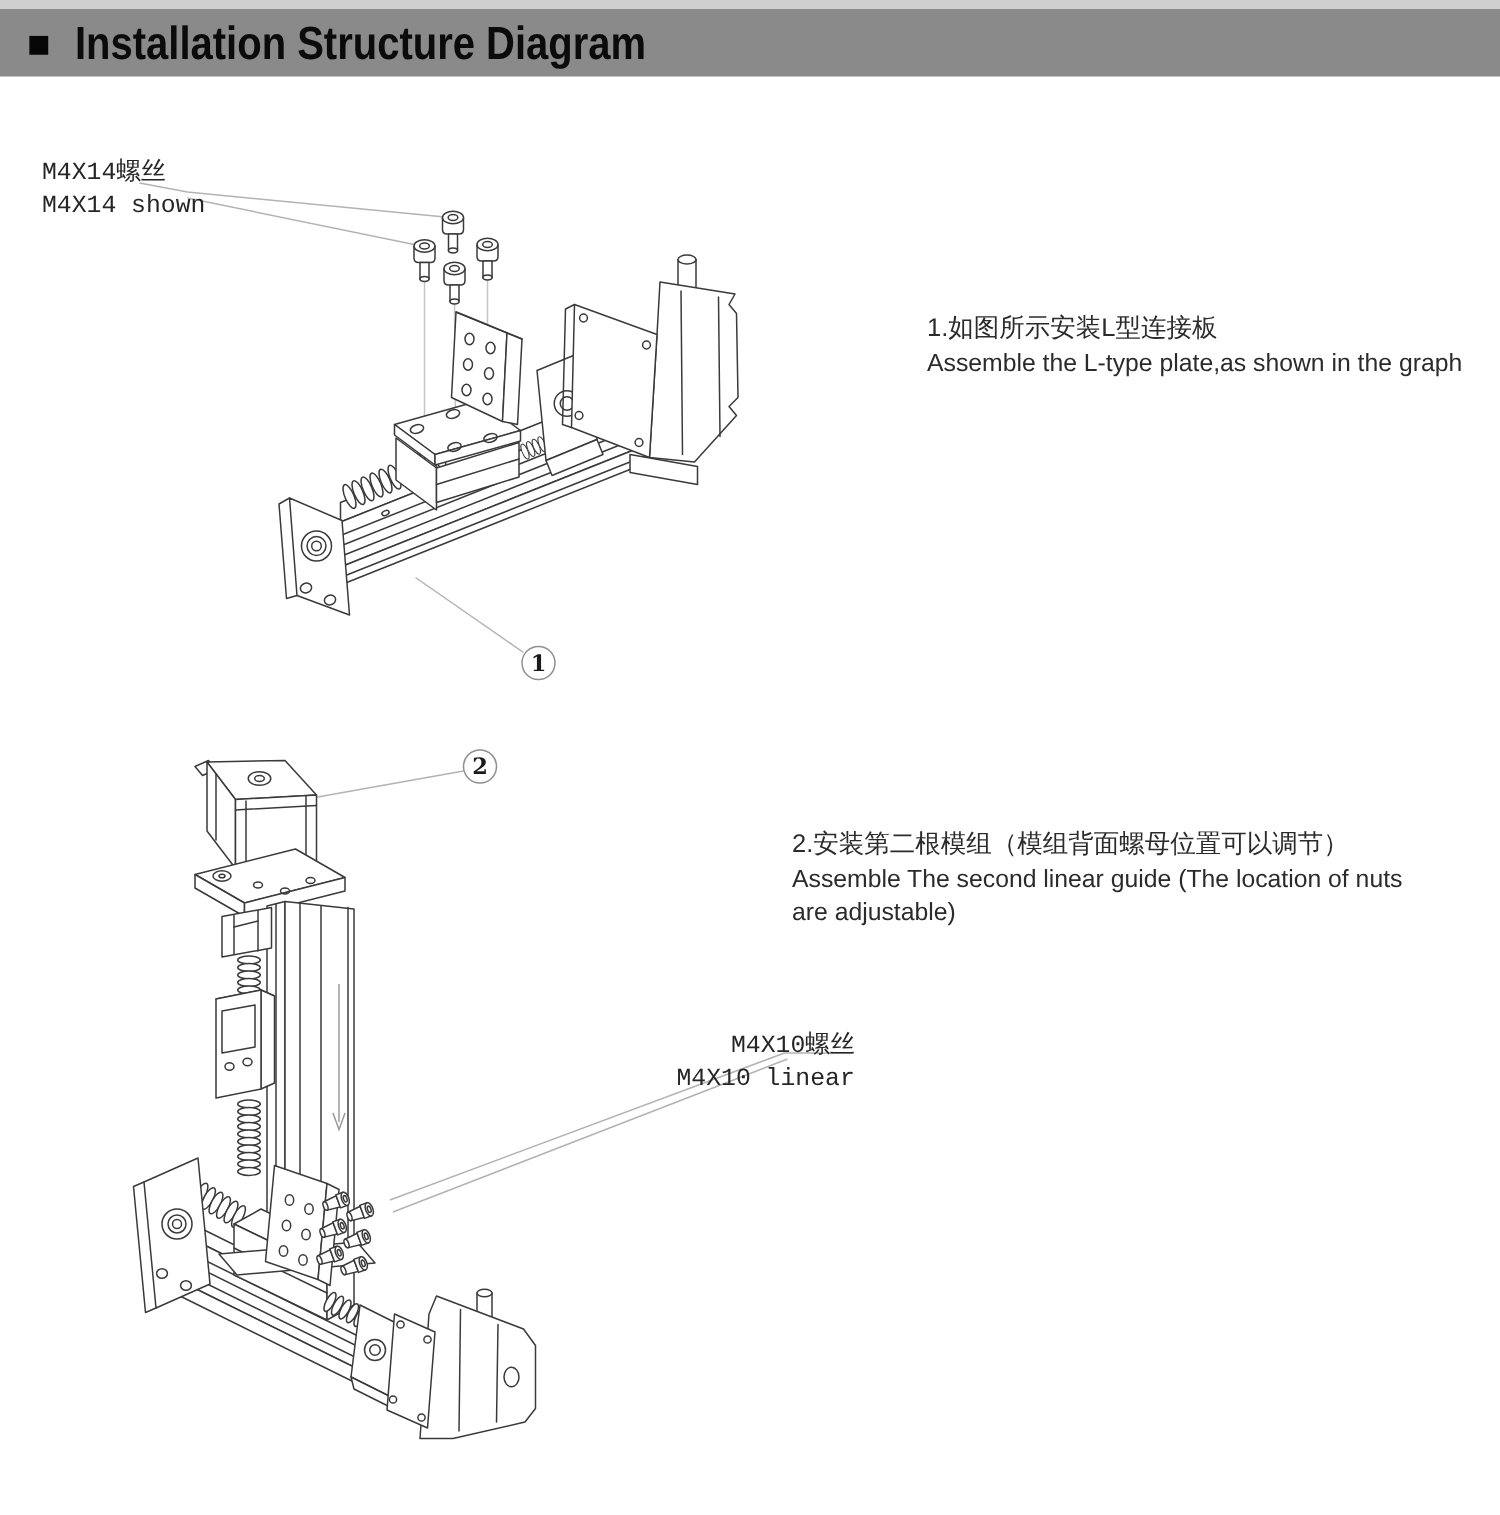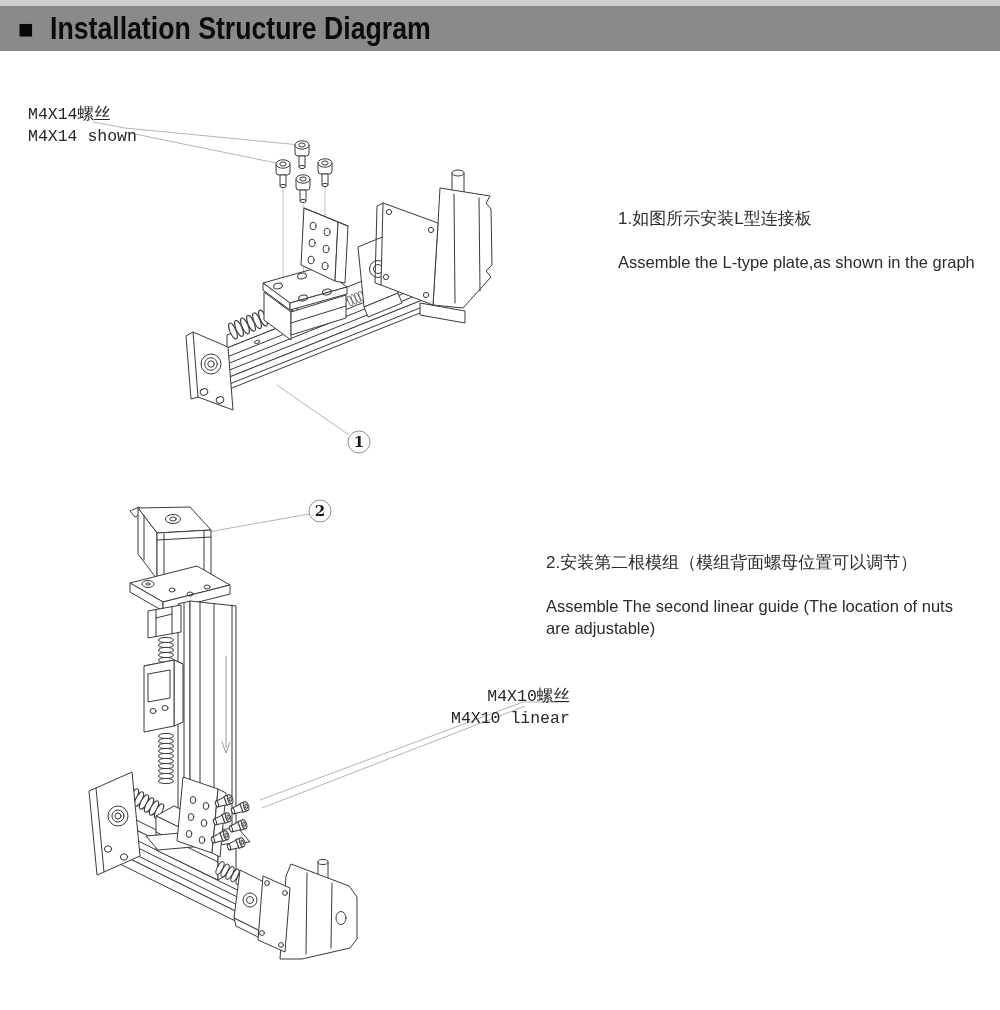--- a/index.html
+++ b/index.html
@@ -26,21 +26,21 @@
     white-space:nowrap;
   }
   
   .note{
     position:absolute;color:#262626;font-size:16.5px;line-height:22px;white-space:nowrap;font-family:Liberation Mono, monospace;
   }
   .step{
     position:absolute;color:#2b2b2b;
   }
   .step .zh{font-size:17px;line-height:24px;}
-  .step .en{font-size:16.5px;line-height:22px;margin-top:20px;}
+  .step .en{font-size:16.5px;line-height:22px;}
   .wrap430{white-space:normal;width:432px;}
   
   svg{position:absolute;}
   svg .art{stroke:#3a3a3a;stroke-width:1;fill:none;stroke-linejoin:round;stroke-linecap:round;}
   svg .face{stroke:#3a3a3a;stroke-width:1;fill:#ffffff;stroke-linejoin:round;}
   svg .leader{stroke:#b3b3b3;stroke-width:1;fill:none;}
   svg .guide{stroke:#c4c4c4;stroke-width:1;fill:none;}
   svg .balloon{stroke:#8f8f8f;stroke-width:1;fill:#ffffff;}
   .balloon-num{
     font-family:"DejaVu Serif",serif;font-weight:700;font-size:15px;
@@ -404,21 +404,21 @@
 <div class="note" style="left:28px;top:104px;">
   <div>M4X14螺丝</div>
   <div>M4X14 shown</div>
 </div>
 
 <div class="step" style="left:618px;top:207px;">
   <div class="zh">1.如图所示安装L型连接板</div>
   <div class="en">Assemble the L-type plate,as shown in the graph</div>
 </div>
 
-<div class="step" style="left:546px;top:551px;">
+<div class="step" style="left:528px;top:551px;">
   <div class="zh">2.安装第二根模组（模组背面螺母位置可以调节）</div>
   <div class="en wrap430">Assemble The second linear guide (The location of nuts are adjustable)</div>
 </div>
 
 <div class="note" style="left:451px;top:686px;text-align:right;">
   <div>M4X10螺丝</div>
   <div>M4X10 linear</div>
 </div>
 
 </body></html>

